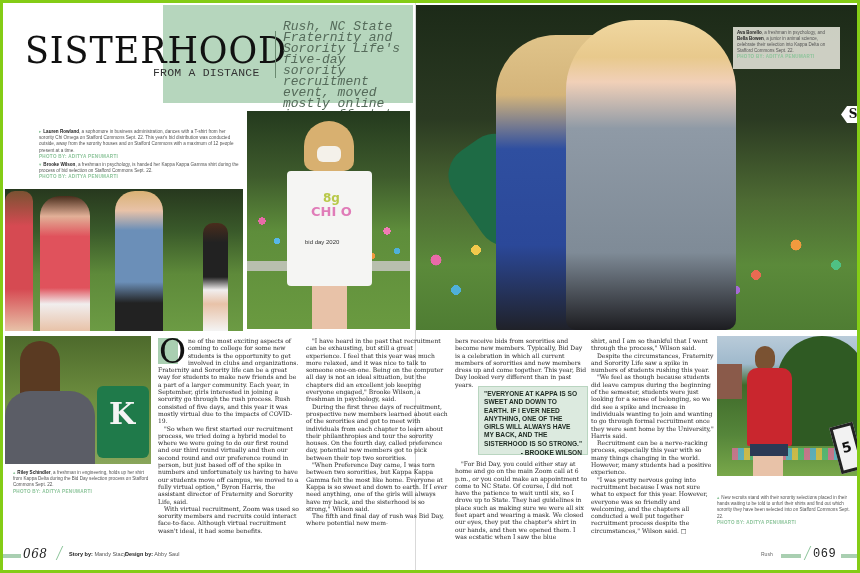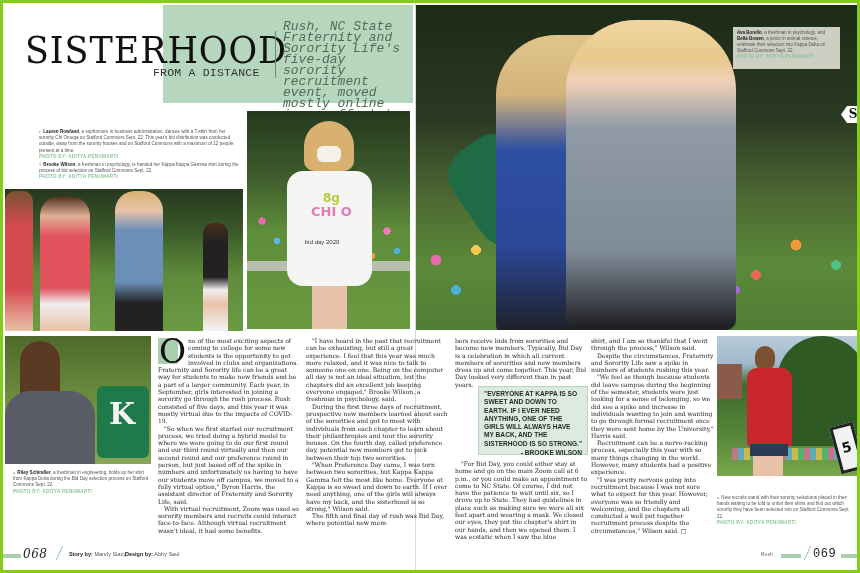--- a/index.html
+++ b/index.html
@@ -51,21 +51,21 @@
     background:
       radial-gradient(circle 6px at 15px 15px, #e96aa8 60%, transparent 62%),
       radial-gradient(circle 5px at 30px 35px, #57b7e8 60%, transparent 62%),
       radial-gradient(circle 6px at 140px 25px, #f27bb5 60%, transparent 62%),
       radial-gradient(circle 5px at 150px 45px, #4fb0d9 60%, transparent 62%),
       radial-gradient(circle 5px at 125px 50px, #f09a3e 60%, transparent 62%); }
   .ph-shirt .path { position: absolute; left: 0; right: 0; top: 150px; height: 10px; background: #b8bfae; }
   .ph-shirt .person { position: absolute; left: 35px; top: 10px; width: 95px; height: 210px; }
   .ph-shirt .hair { position: absolute; left: 22px; top: 0; width: 50px; height: 50px; border-radius: 25px 25px 10px 10px; background: #d8b070; }
   .ph-shirt .mask { position: absolute; left: 35px; top: 25px; width: 24px; height: 16px; border-radius: 6px; background: #f4f1ea; }
-  .ph-shirt .tee { position: absolute; left: 5px; top: 50px; width: 85px; height: 115px; background: #f5f5f3; border-radius: 16px; }
+  .ph-shirt .tee { position: absolute; left: 5px; top: 50px; width: 85px; height: 115px; background: #f5f5f3; border-radius: 4px; }
   .ph-shirt .tee-art { position: absolute; left: 22px; top: 20px; font-family: "DejaVu Sans", sans-serif; font-weight: bold; font-size: 13px; color: #e07cb8; line-height: 14px; text-align: center; width: 45px; }
   .ph-shirt .tee-art .top { color: #b9c94a; font-size: 12px; }
   .ph-shirt .tee-sub { position: absolute; left: 18px; top: 68px; font-family: "Liberation Sans", sans-serif; font-size: 6px; color: #333; }
   .ph-shirt .legs { position: absolute; left: 30px; top: 165px; width: 35px; height: 45px; background: #e8c2a8; }
 
   .ph-group { left: 2px; top: 186px; width: 238px; height: 142px; background: linear-gradient(180deg,#27381e 0%, #3a5a2a 30%, #5e8a3a 60%, #6c9b44 100%); }
   .ph-group .p { position: absolute; bottom: 0; }
   .ph-group .p1 { left: 0; width: 28px; height: 140px; background: linear-gradient(180deg,#7a5232 0%, #d64a52 25%, #d64a52 70%, #e8c2a8 100%); border-radius: 10px 10px 0 0; }
   .ph-group .p2 { left: 35px; width: 50px; height: 135px; background: linear-gradient(180deg,#4a2d1c 0%, #e2b097 15%, #e0525c 30%, #e0525c 68%, #f1eeee 80%, #e8c2a8 100%); border-radius: 20px 20px 0 0; }
   .ph-group .p3 { left: 110px; width: 48px; height: 140px; background: linear-gradient(180deg,#d9b274 0%, #e8c2a8 14%, #6b8fb8 28%, #6b8fb8 65%, #222 80%, #222 100%); border-radius: 20px 20px 0 0; }

